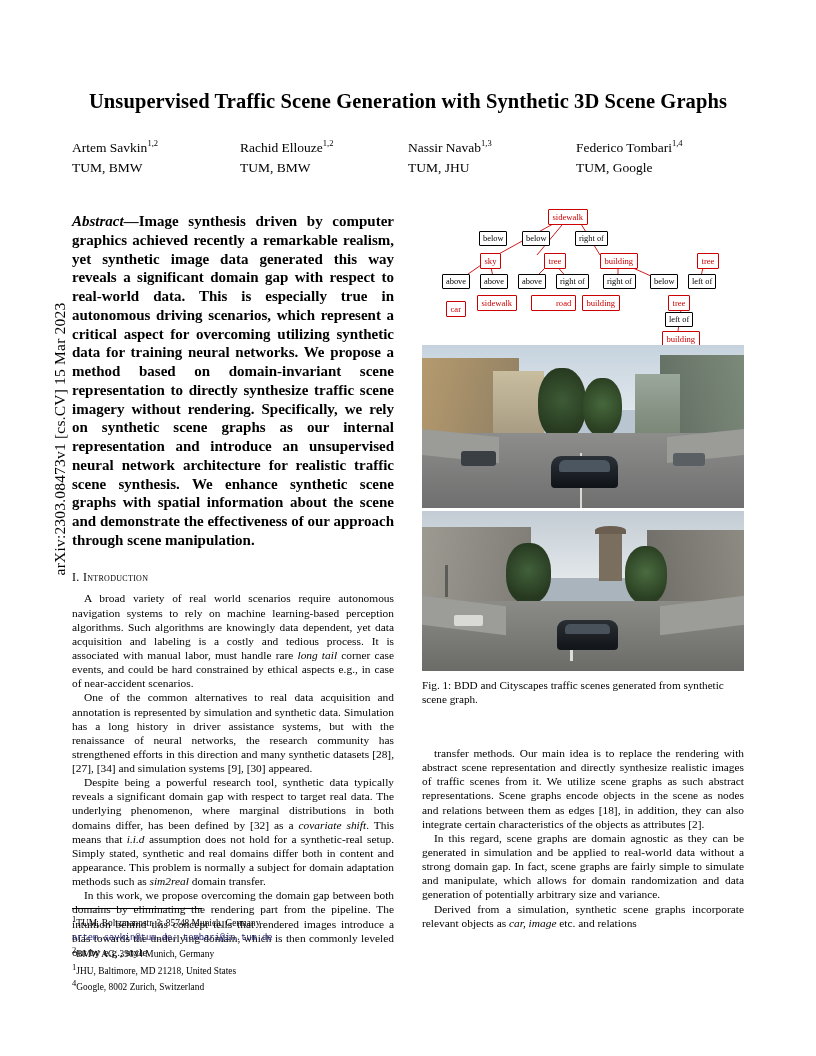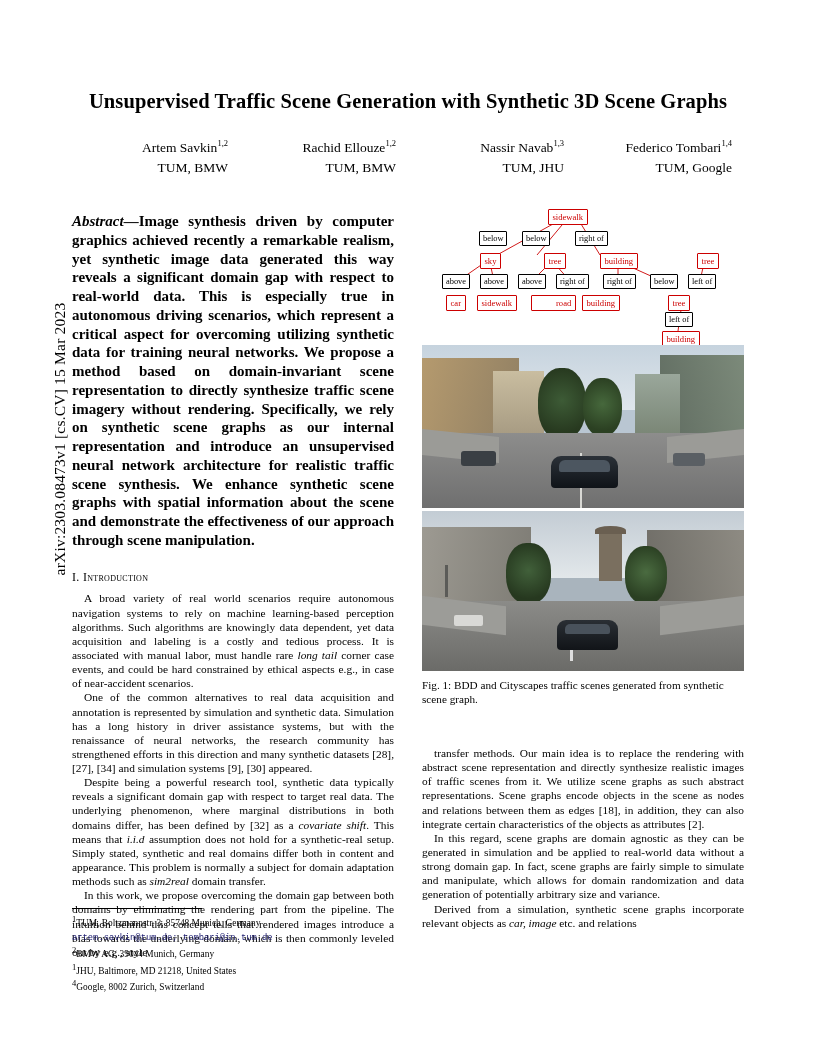--- a/index.html
+++ b/index.html
@@ -35,24 +35,24 @@
     text-align:center;
     font-family:"Liberation Serif", serif;
     font-weight:bold;
     font-size:20.5px;
     letter-spacing:.1px;
   }
 
   
   .authors{
     position:absolute;
-    left:60px; top:138px; width:672px;
+    left:72px; top:138px; width:672px;
     display:flex;
     justify-content:space-between;
-    text-align:right;
+    text-align:left;
   }
   .author{width:25%;}
   .author .nm{font-size:13.5px;}
   .author .af{font-size:13.5px;margin-top:4px;}
   sup{font-size:8.5px;vertical-align:super;}
 
   
   .col{position:absolute;width:322px;text-align:justify;font-size:11.4px;line-height:1.24;}
   .col-left{left:72px;top:212px;width:322px;}
 
@@ -240,21 +240,21 @@
           <line x1="196" y1="58" x2="196" y2="76" stroke="#cc0000" stroke-width="0.9"></line>
           <line x1="200" y1="58" x2="240" y2="76" stroke="#cc0000" stroke-width="0.9"></line>
           <line x1="282" y1="58" x2="278" y2="76" stroke="#cc0000" stroke-width="0.9"></line>
           <line x1="260" y1="98" x2="256" y2="126" stroke="#cc0000" stroke-width="0.9"></line>
         </svg>
     <div class="node" style="left: 126px; top: 4px;">sidewalk</div>
         <div class="node" style="left: 58px; top: 48px;">sky</div>
         <div class="node" style="left: 122px; top: 48px;">tree</div>
         <div class="node" style="left: 178px; top: 48px;">building</div>
         <div class="node" style="left: 275px; top: 48px;">tree</div>
-        <div class="node" style="left: 24px; top: 90px;">car</div>
+        <div class="node" style="left: 24px; top: 96px;">car</div>
         <div class="node" style="left: 55px; top: 90px;">sidewalk</div>
         <div class="node" style="left: 109px; top: 90px; padding-left: 24px;">road</div>
         <div class="node" style="left: 160px; top: 90px;">building</div>
         <div class="node" style="left: 246px; top: 90px;">tree</div>
         <div class="node" style="left: 240px; top: 126px;">building</div>
         <div class="edge-label" style="left: 57px; top: 26px;">below</div>
         <div class="edge-label" style="left: 100px; top: 26px;">below</div>
         <div class="edge-label" style="left: 153px; top: 26px;">right of</div>
         <div class="edge-label" style="left: 20px; top: 69px;">above</div>
         <div class="edge-label" style="left: 58px; top: 69px;">above</div>

